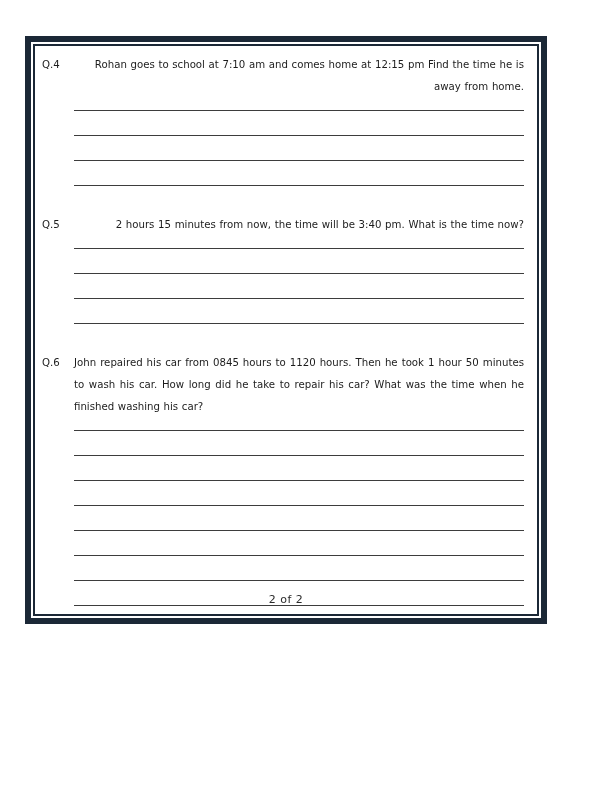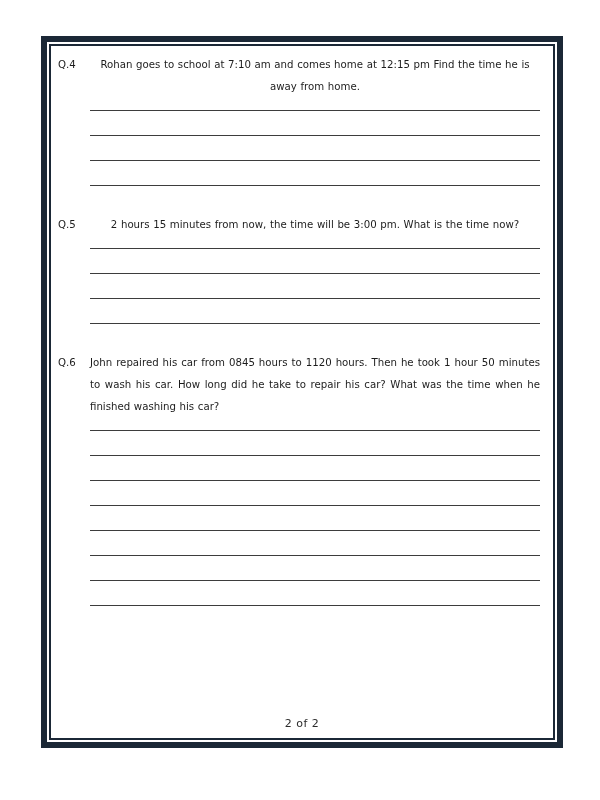--- a/index.html
+++ b/index.html
@@ -6,22 +6,22 @@
     --border-color:#1b2836;
     --text-color:#1c1c1c;
     --rule-color:#3d3d3d;
   }
   *{margin:0;padding:0;box-sizing:border-box;}
   html,body{width:600px;height:800px;background:#ffffff;overflow:hidden;}
   body{font-family:"DejaVu Sans","Liberation Sans",sans-serif;color:var(--text-color);}
 
   .page-frame{
     position:absolute;
-    left:41px;top:36px;
-    width:522px;height:712px;
+    left:25px;top:36px;
+    width:522px;height:588px;
     border:6px solid var(--border-color);
     background:#ffffff;
   }
   .page-frame-inner{
     position:absolute;
     inset:2px;
     border:2px solid var(--border-color);
   }
   .content{
     position:absolute;
@@ -35,21 +35,21 @@
     width:32px;
     flex:0 0 32px;
     font-size:10.2px;
     line-height:22px;
     white-space:nowrap;
   }
   .qbody{flex:1;max-width:452px;}
   .qtext{
     font-size:10.2px;
     line-height:22px;
-    text-align:center;
+    text-align:right;
     word-spacing:0.4px;
   }
   .qtext.justify{text-align:justify;}
 
   .answer-lines{width:100%;}
   .answer-line{
     height:0;
     border-bottom:1.2px solid var(--rule-color);
     margin-top:24px;
   }
@@ -81,21 +81,21 @@
                 <div class="answer-line"></div>
                 <div class="answer-line"></div>
                 <div class="answer-line"></div>
               </div>
     </div>
   </div>
 
   <div class="question">
     <div class="qnum">Q.5</div>
     <div class="qbody">
-      <p class="qtext">2 hours 15 minutes from now, the time will be 3:00 pm. What is the time now?</p>
+      <p class="qtext">2 hours 15 minutes from now, the time will be 3:40 pm. What is the time now?</p>
       <div class="answer-lines">
                 <div class="answer-line"></div>
                 <div class="answer-line"></div>
                 <div class="answer-line"></div>
                 <div class="answer-line"></div>
               </div>
     </div>
   </div>
 
   <div class="question">

